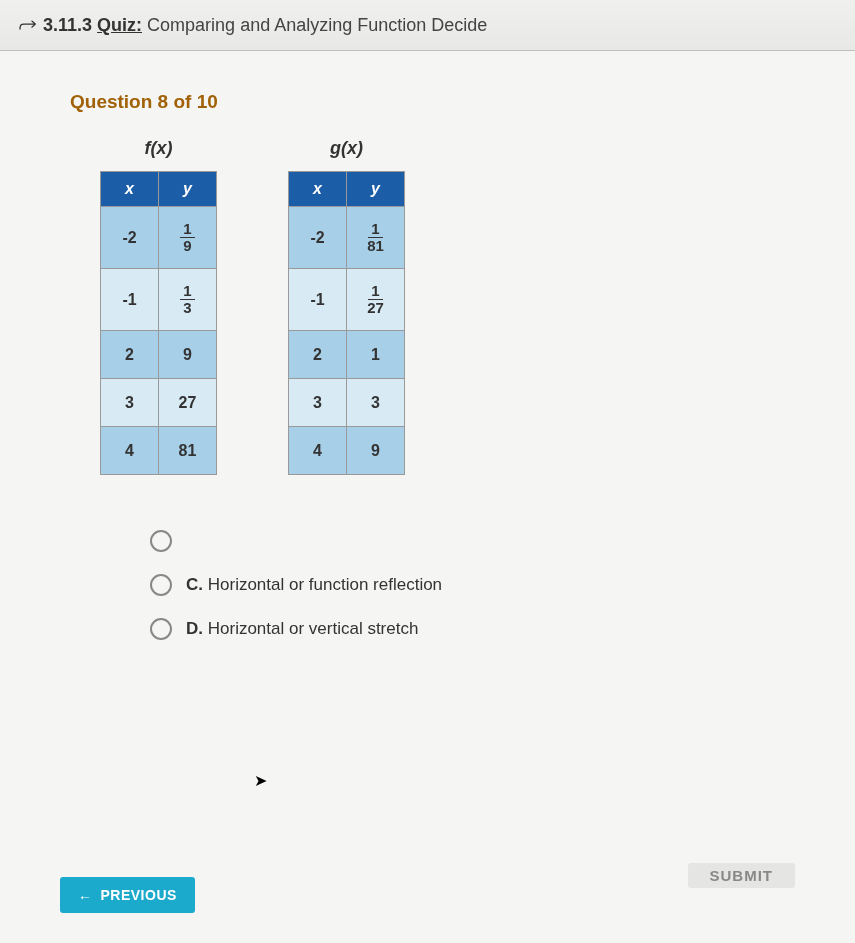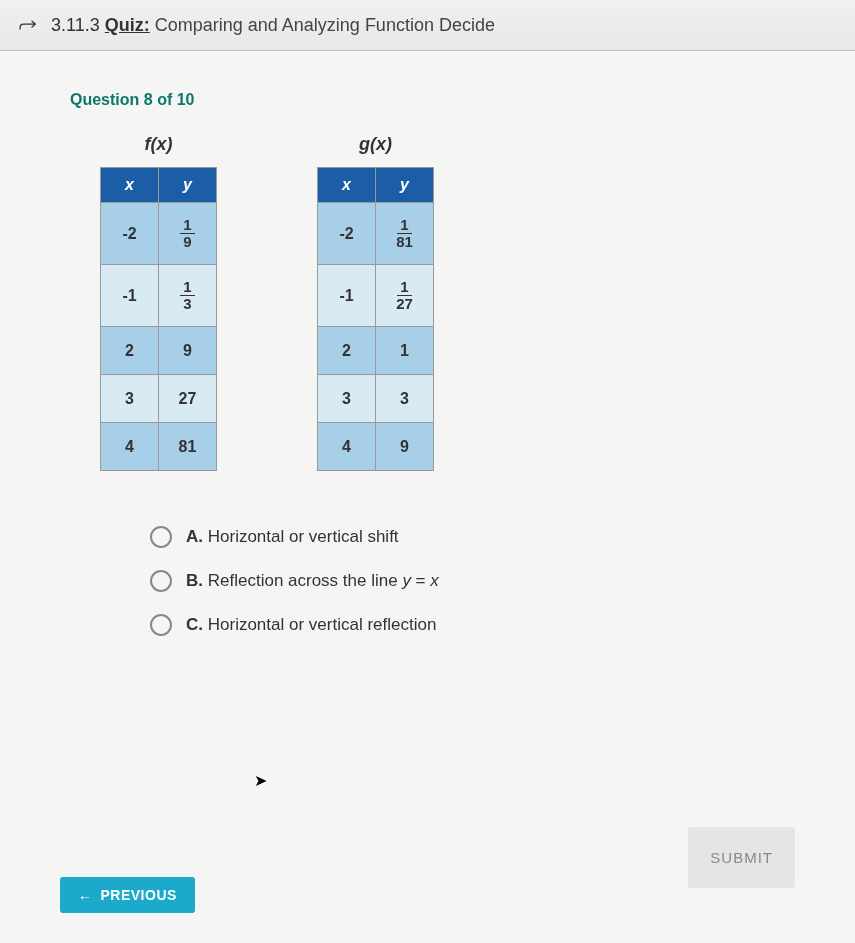--- a/index.html
+++ b/index.html
@@ -27,50 +27,49 @@
       font-size: 22px;
       color: #333;
       transform: rotate(90deg) scaleX(-1);
       display: inline-block;
     }
     .quiz-title {
       font-size: 18px;
       color: #444;
     }
     .quiz-title .num {
-      font-weight: normal;
-      color: #333;
-      margin-left: 8px;
+      font-weight: bold;
+      color: #333;
     }
     .quiz-title .label {
       font-weight: bold;
       color: #333;
       text-decoration: underline;
     }
     .content {
       padding: 40px 60px 20px 70px;
     }
     .question-header {
-      font-size: 16px;
-      font-weight: bold;
-      color: #0f766e;
+      font-size: 19px;
+      font-weight: bold;
+      color: #a16207;
       margin-bottom: 18px;
     }
     .question-text {
       font-size: 18px;
       color: #333;
       margin-bottom: 4px;
       line-height: 1.5;
     }
     .italic {
       font-style: italic;
     }
     .tables-container {
       display: flex;
-      gap: 100px;
+      gap: 71px;
       margin-top: 25px;
       margin-left: 30px;
     }
     .table-wrapper {
       text-align: center;
     }
     .table-label {
       font-size: 18px;
       font-weight: bold;
       font-style: italic;
@@ -169,23 +168,23 @@
       border-radius: 3px;
       display: flex;
       align-items: center;
       gap: 8px;
       cursor: pointer;
     }
     .submit-btn {
       background: #e5e5e3;
       color: #888;
       border: none;
-      padding: 22px 22px;
+      padding: 4px 22px;
       font-size: 15px;
-      font-weight: normal;
+      font-weight: bold;
       letter-spacing: 1px;
       border-radius: 3px;
       cursor: pointer;
       margin-bottom: 25px;
     }
     .cursor {
       position: absolute;
       top: 771px;
       left: 254px;
       font-size: 16px;
@@ -287,37 +286,33 @@
             <td>9</td>
           </tr>
         </tbody>
       </table>
     </div>
   </div>
 
   <div class="options">
     <div class="option">
       <div class="radio"></div>
-      <div class="option-text">
-        <span class="option-letter">A.</span>
-        <span>Horizontal or vertical shift</span>
-      </div>
-    </div>
-    <div class="option">
-      <div class="radio"></div>
-      <div class="option-text">
-        <span class="option-letter">B.</span>
-        <span>Reflection across the line </span><span class="italic">y</span><span> = </span><span class="italic">x</span>
-      </div>
     </div>
     <div class="option">
       <div class="radio"></div>
       <div class="option-text">
         <span class="option-letter">C.</span>
-        <span>Horizontal or vertical reflection</span>
+        <span>Horizontal or function reflection</span>
+      </div>
+    </div>
+    <div class="option">
+      <div class="radio"></div>
+      <div class="option-text">
+        <span class="option-letter">D.</span>
+        <span>Horizontal or vertical stretch</span>
       </div>
     </div>
   </div>
 </div>
 
 <div class="cursor">➤</div>
 
 <div class="footer">
   <button class="prev-btn">
     <span>←</span>

